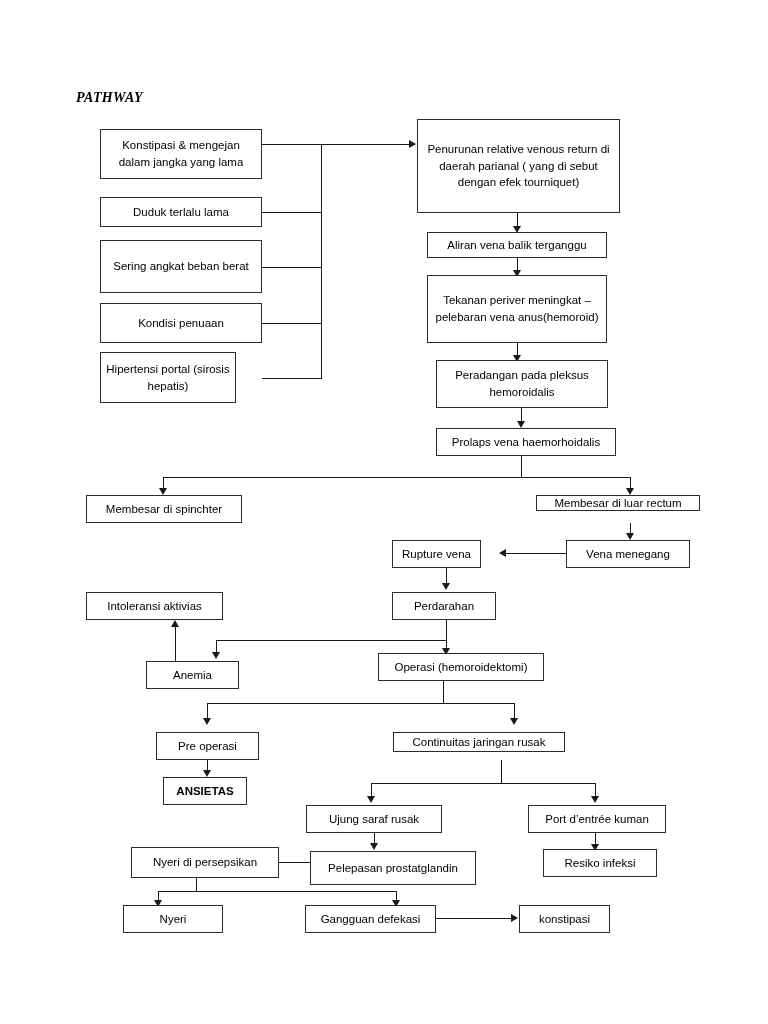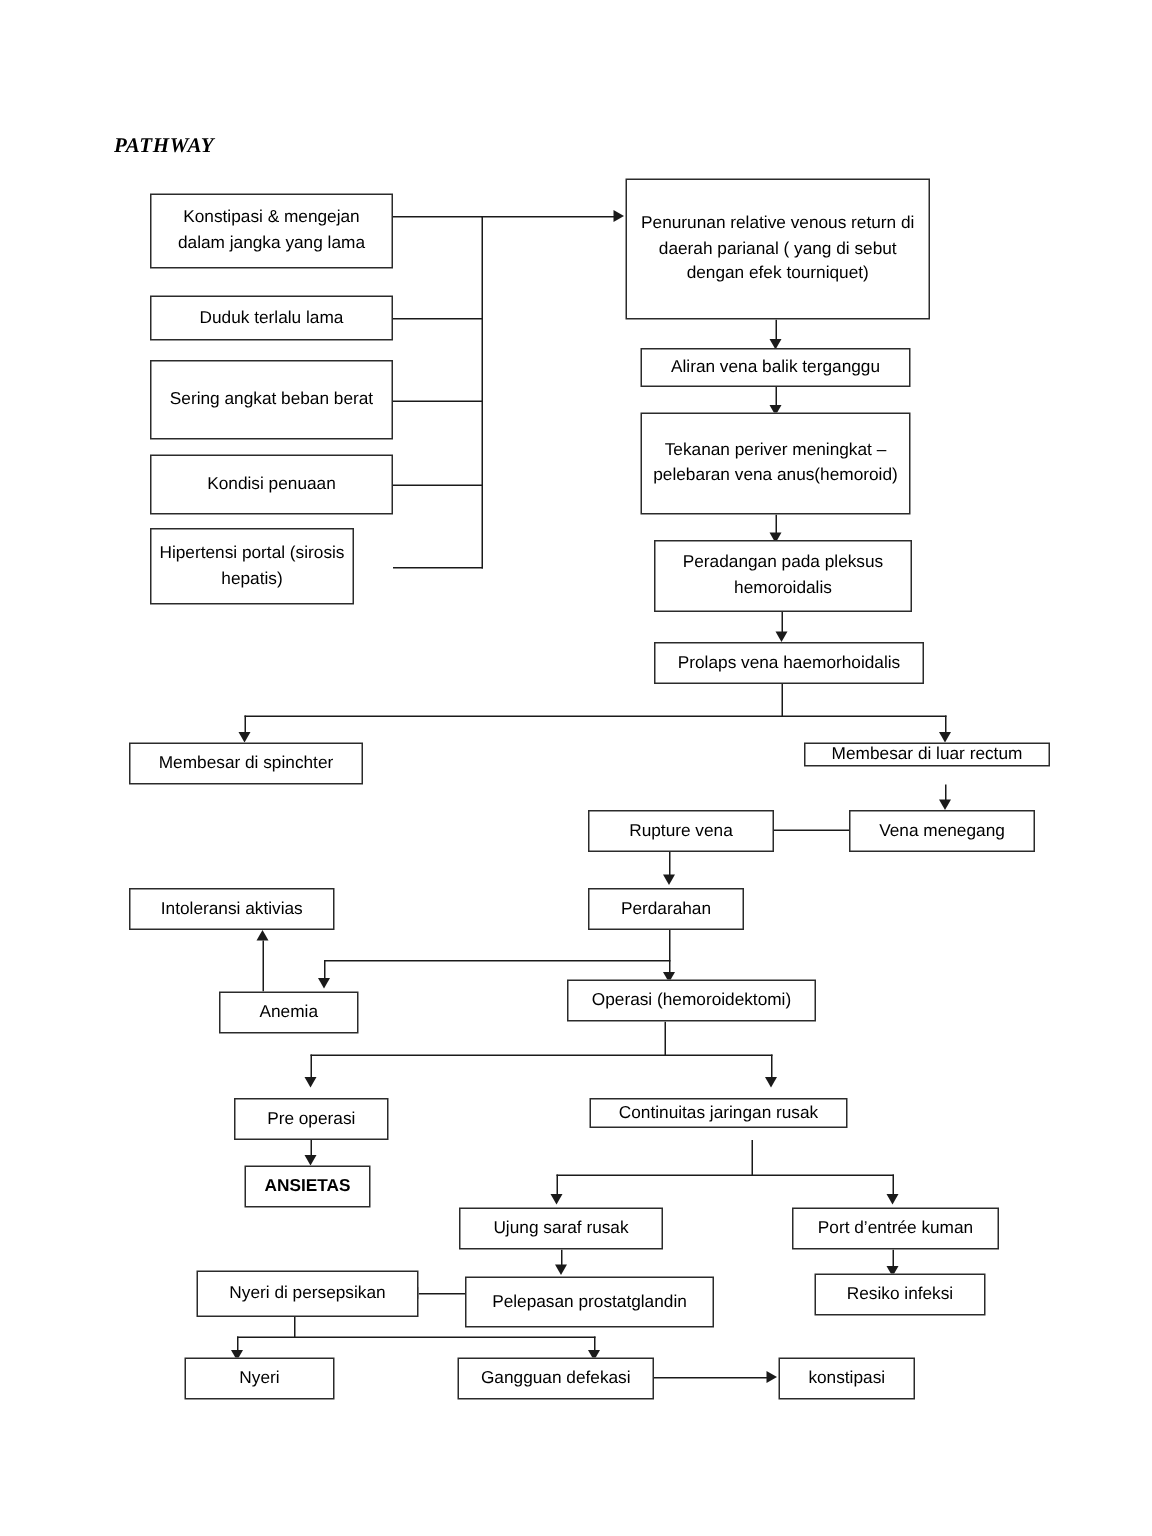--- a/index.html
+++ b/index.html
@@ -169,21 +169,21 @@
   <div class="ln lnv" style="left:630px; top:523px; height:12px;"></div>
   <div class="arr arr-d" style="left:625.5px; top:533px;"></div>
 
   <div class="node" style="left:566px; top:540px; width:124px; height:28px;">
     <span class="txt">Vena menegang</span>
   </div>
 
   <div class="ln lnh" style="left:506px; top:553px; width:60px;"></div>
   <div class="arr arr-l" style="left:499px; top:549px;"></div>
 
-  <div class="node" style="left:392px; top:540px; width:124px; height:28px;">
+  <div class="node" style="left:392px; top:540px; width:89px; height:28px;">
     <span class="txt">Rupture vena</span>
   </div>
 
   <div class="ln lnv" style="left:446px; top:568px; height:17px;"></div>
   <div class="arr arr-d" style="left:441.5px; top:583px;"></div>
 
   <div class="node" style="left:392px; top:592px; width:104px; height:28px;">
     <span class="txt">Perdarahan</span>
   </div>
 

